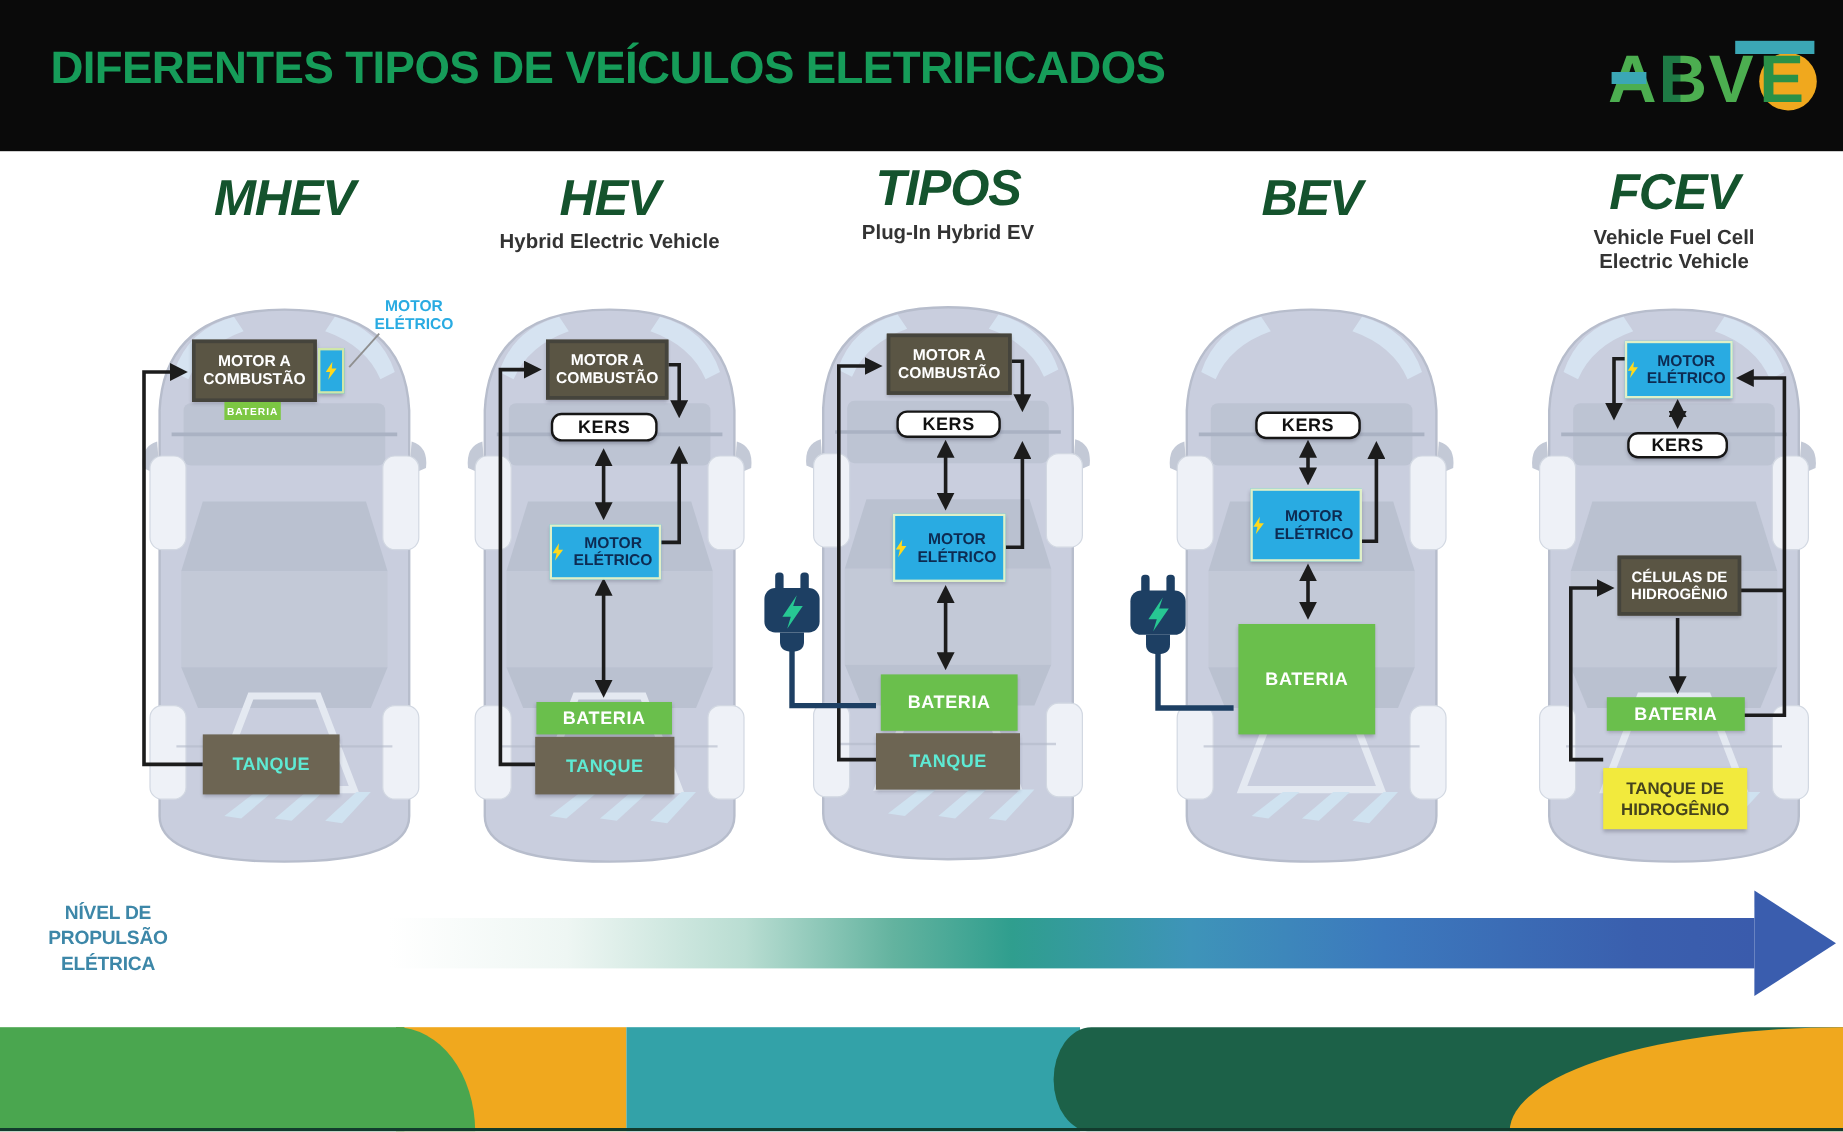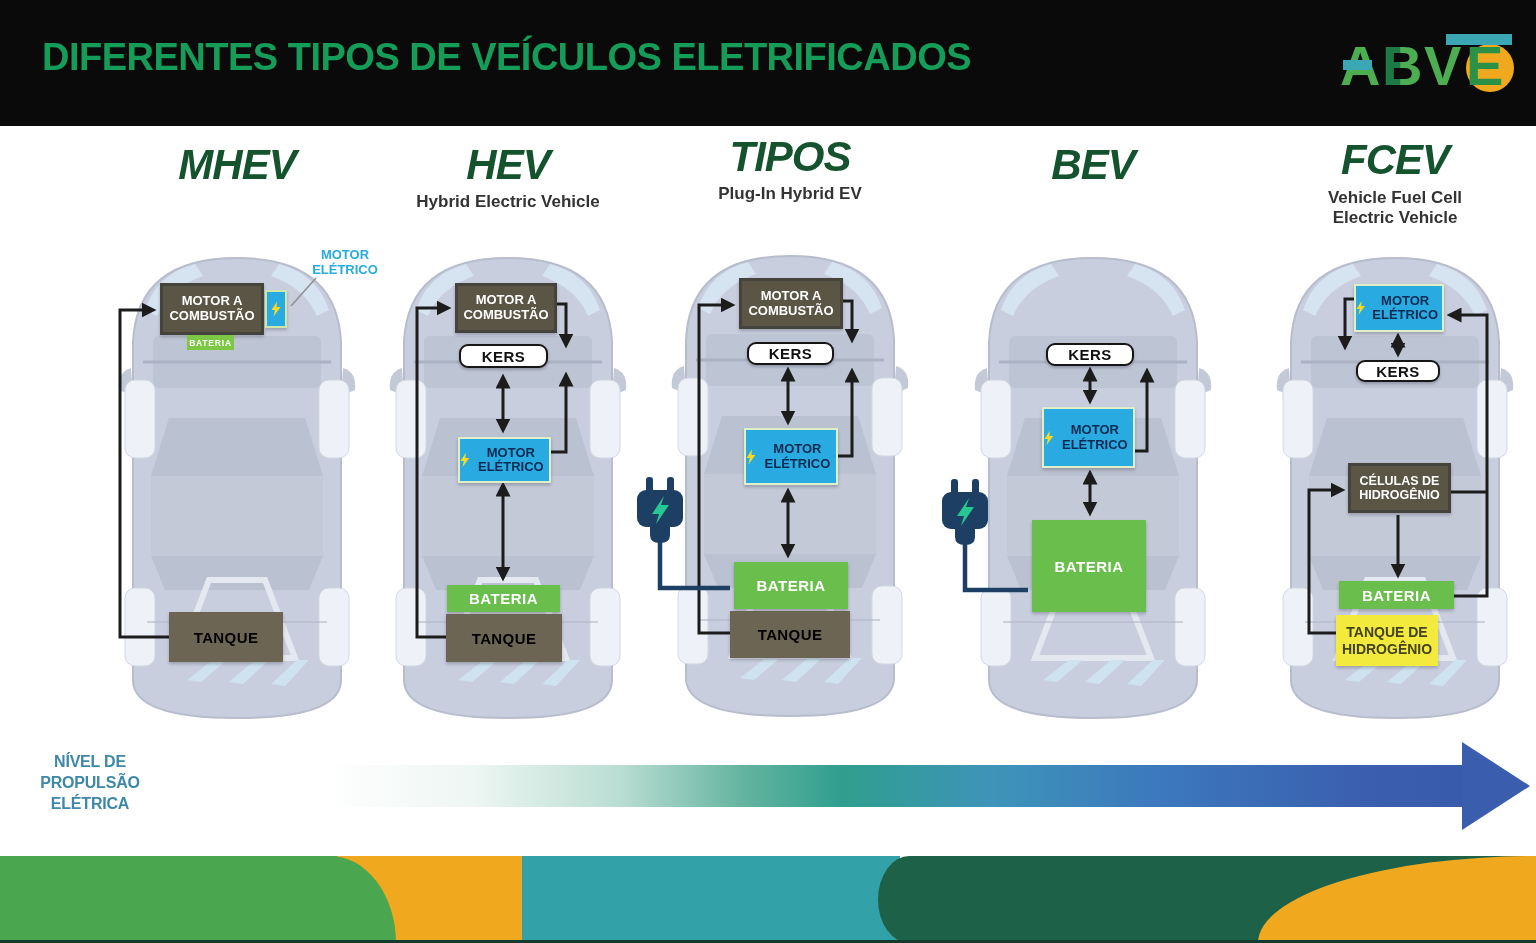--- a/index.html
+++ b/index.html
@@ -16,21 +16,21 @@
   .v-sub{position:absolute;width:300px;text-align:center;font-size:17px;font-weight:bold;
          color:#333;line-height:1.15;}
   .v-sub.narrow{width:200px;}
   
   .car{position:absolute;width:240px;height:475px;z-index:1;}
   #overlay{position:absolute;left:0;top:0;z-index:2;pointer-events:none;}
   .box{position:absolute;z-index:3;display:flex;align-items:center;justify-content:center;
        text-align:center;font-weight:bold;box-sizing:border-box;
        box-shadow:0 2px 3px rgba(40,40,60,.28);}
   .box-brown{background:#5a5544;color:#fff;border:3px solid #45443c;font-size:13px;line-height:1.15;}
-  .box-tank{background:#6d6553;color:#000000;font-size:15px;letter-spacing:.4px;}
+  .box-tank{background:#6d6553;color:#5eead4;font-size:15px;letter-spacing:.4px;}
   .box-kers{background:#fff;border:2px solid #161616;border-radius:9px;font-size:15px;
             color:#111;letter-spacing:.5px;}
   .box-blue{background:#29abe2;border:2px solid #dff0c8;color:#0d2b52;font-size:13px;
             line-height:1.1;gap:3px;}
   .box-green{background:#6abf4c;color:#fff;font-size:15px;letter-spacing:.5px;}
   .box-yellow{background:#f2ea3d;color:#45431d;font-size:14px;line-height:1.15;}
   .box-mini-green{background:#7cc743;color:#fff;font-size:8.5px;letter-spacing:.8px;box-shadow:none;}
   .box-mini-blue{background:#29abe2;border:2px solid #cfe7a9;}
   .label-blue{position:absolute;z-index:3;color:#29abe2;font-weight:bold;font-size:13px;
               line-height:1.15;text-align:center;}
@@ -315,21 +315,21 @@
 
   <div class="box box-blue" style="left:1354px;top:284px;width:90px;height:48px">
     <svg width="15" height="24" viewBox="0 0 20 30">
       <polygon points="12,0 1,17 8,17 5,30 19,11 11,11" fill="#ffd91c"></polygon>
       </svg>
     <span>MOTOR ELÉTRICO</span>
   </div>
   <div class="box box-kers" style="left:1356px;top:360px;width:84px;height:22px">KERS</div>
   <div class="box box-brown" style="left:1348px;top:463px;width:103px;height:50px;font-size:12.5px">CÉLULAS DE HIDROGÊNIO</div>
   <div class="box box-green" style="left:1339px;top:581px;width:115px;height:28px">BATERIA</div>
-  <div class="box box-yellow" style="left:1336px;top:615px;width:102px;height:51px">TANQUE DE HIDROGÊNIO</div>
+  <div class="box box-yellow" style="left:1336px;top:640px;width:120px;height:51px">TANQUE DE HIDROGÊNIO</div>
 
   <div class="axis-label">NÍVEL DE PROPULSÃO ELÉTRICA</div>
   <div class="grad-bar"></div>
   <div class="grad-head"></div>
 
   <div class="band band-yellow"></div>
   <div class="band band-green"></div>
   <div class="band band-green-curve"></div>
   <div class="band band-teal"></div>
   <div class="band band-darkgreen"></div>

